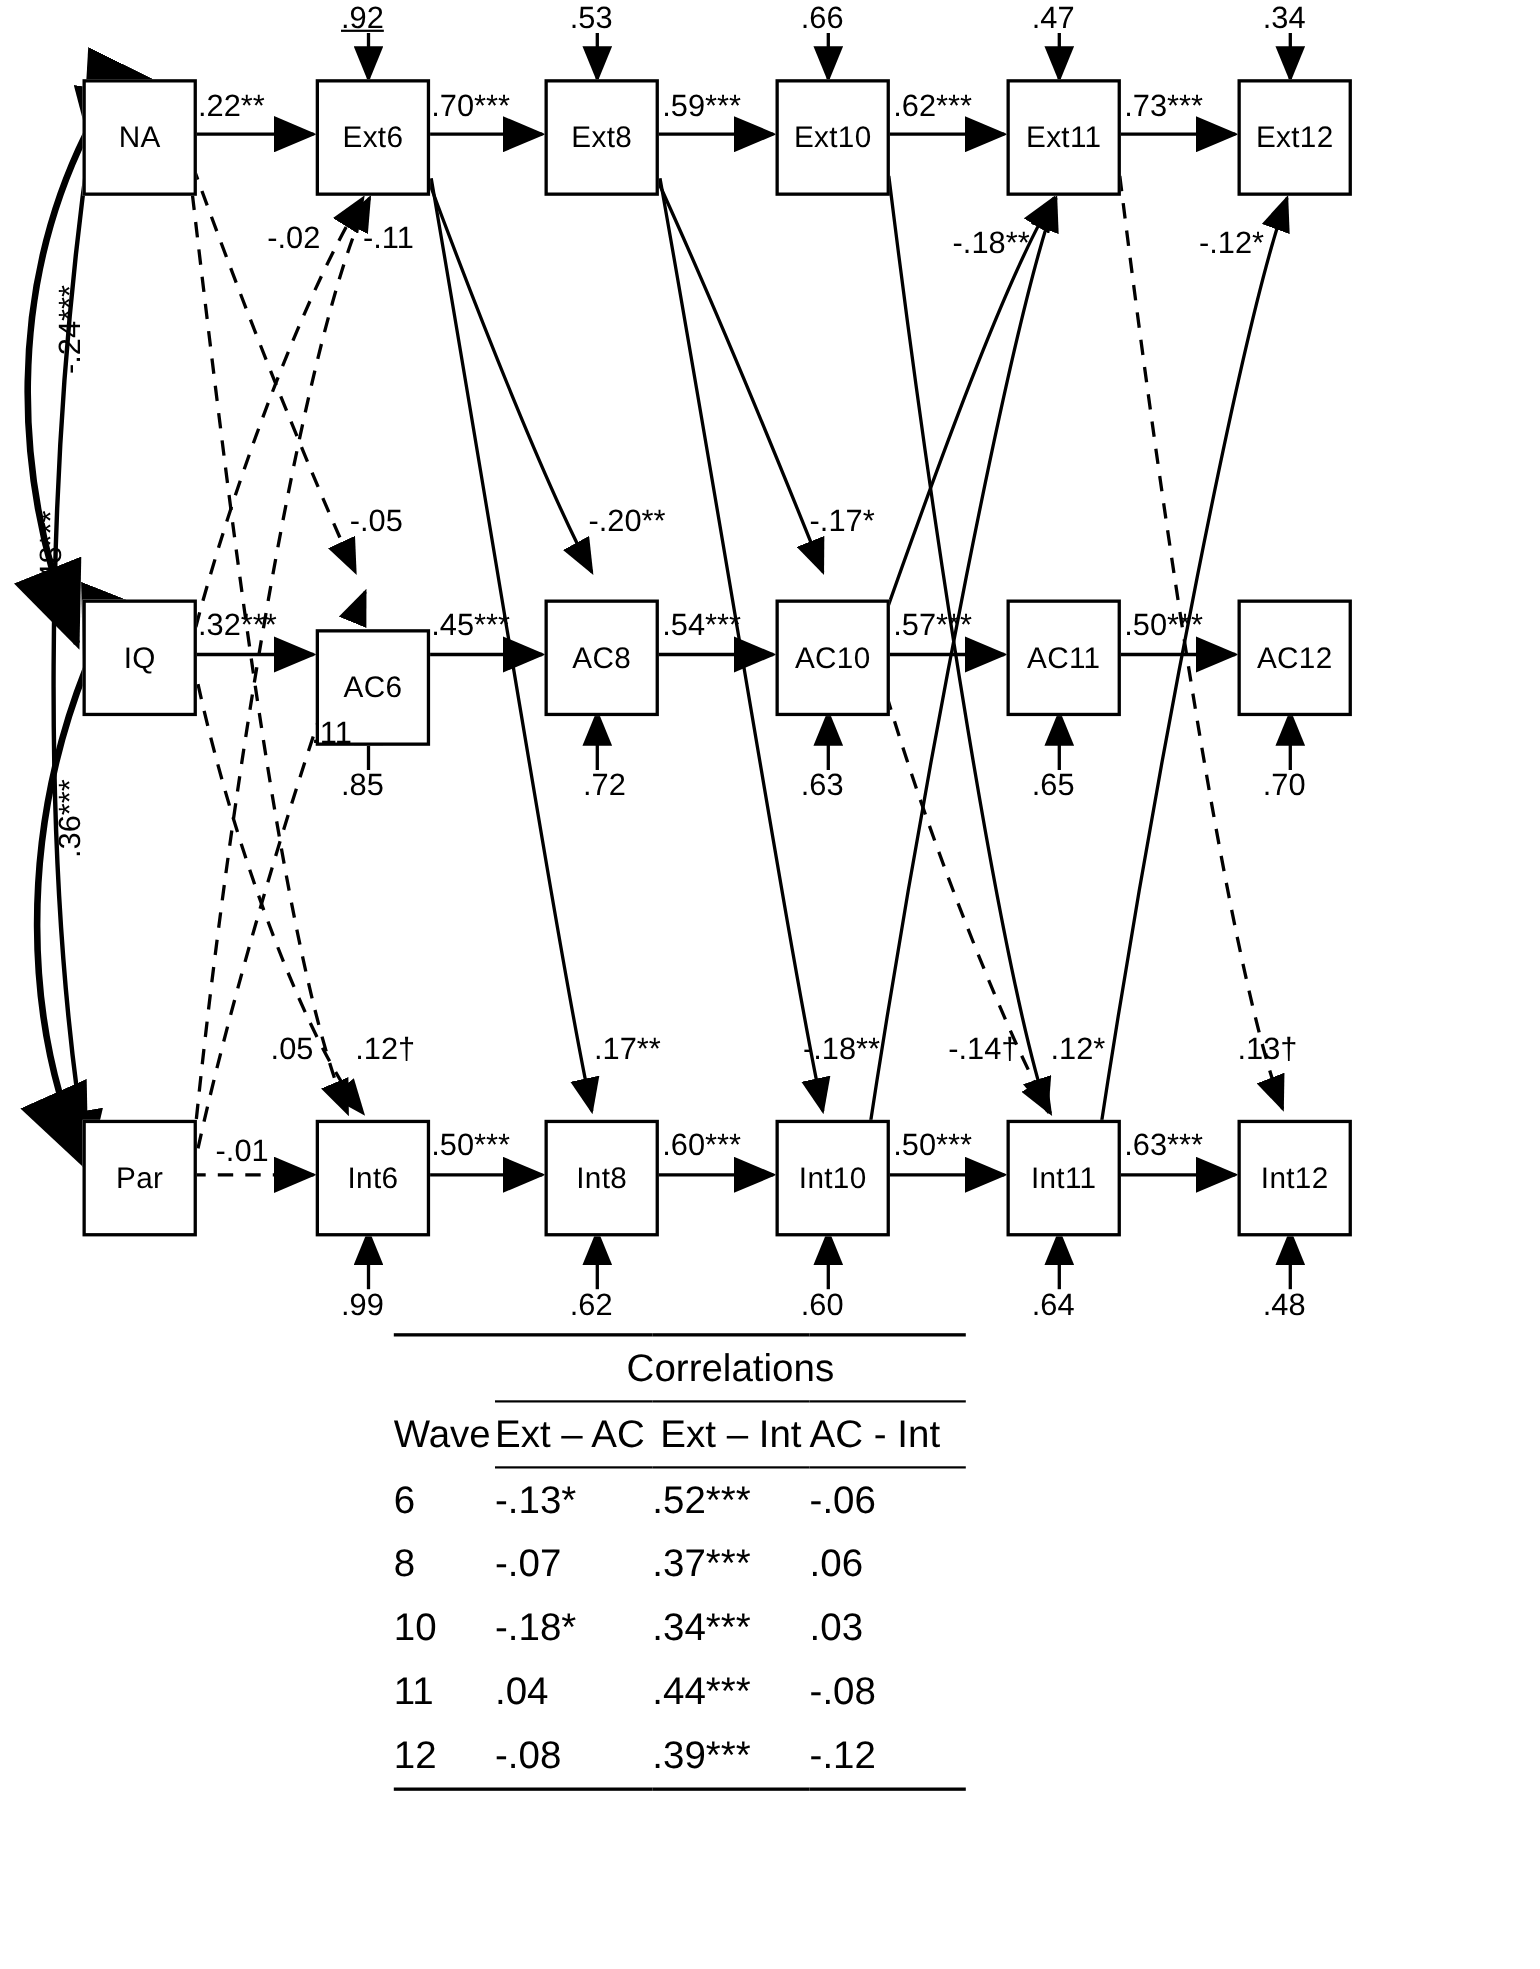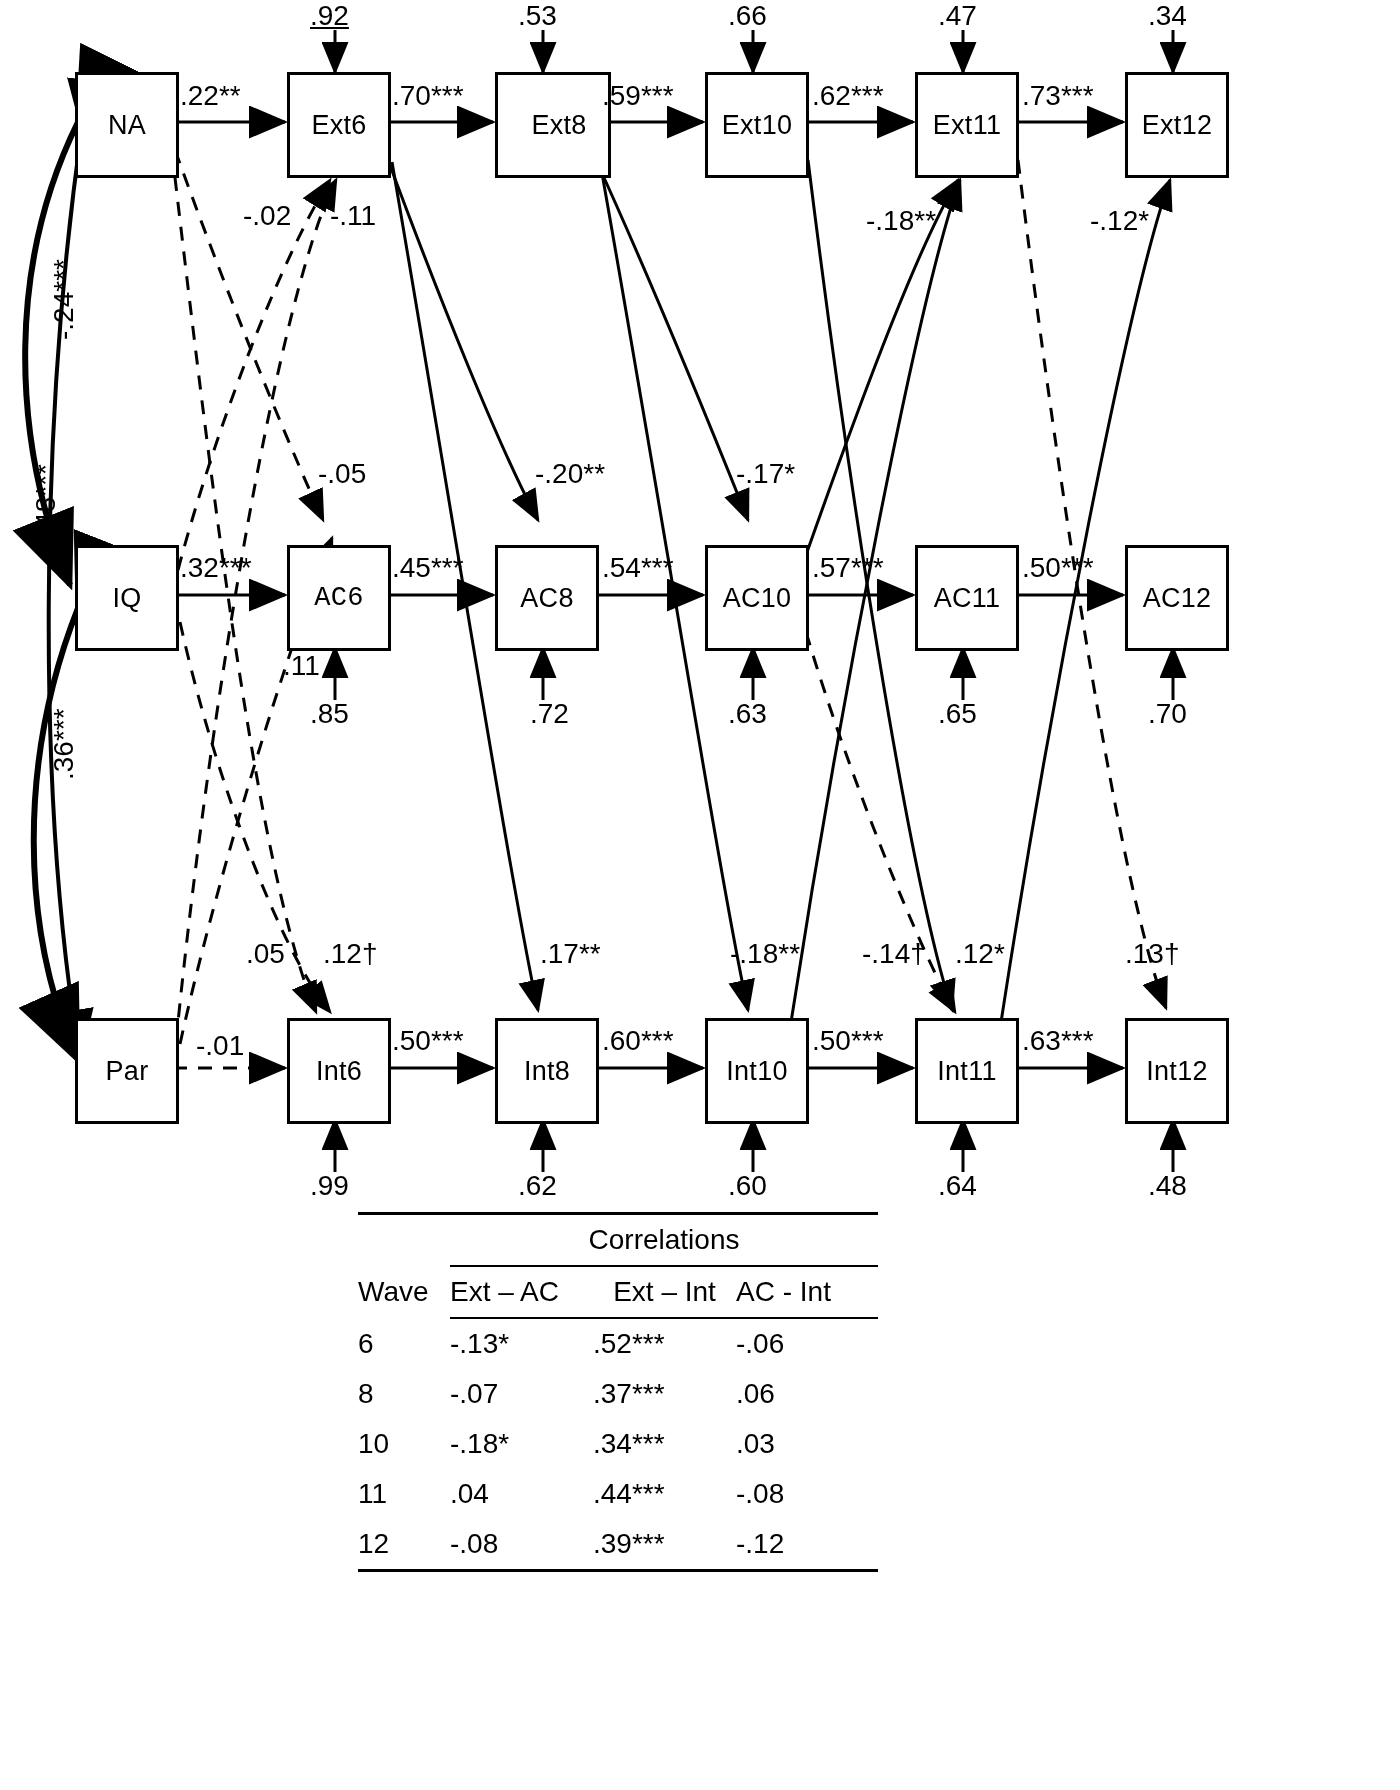--- a/index.html
+++ b/index.html
@@ -7,21 +7,21 @@
        font-family:"Liberation Sans", sans-serif;color:#000;}
   #stage{position:absolute;left:0;top:0;width:1400px;height:1790px;}
   svg#paths{position:absolute;left:0;top:0;width:1400px;height:1790px;}
   .node{position:absolute;border:3px solid #000;background:#fff;
         display:flex;align-items:center;justify-content:center;
         font-size:27px;letter-spacing:.3px;}
   .lbl{position:absolute;font-size:28px;white-space:nowrap;letter-spacing:0px;}
   .lbl.rot{transform:rotate(-90deg);transform-origin:left top;}
   
   #corrtable{position:absolute;left:358px;top:1212px;width:520px;}
-  #corrtable table{border-collapse:collapse;width:100%;font-size:28px;}
+  #corrtable table{border-collapse:collapse;width:100%;font-size:35px;}
   #corrtable td,#corrtable th{font-weight:normal;padding:9px 0 9px 0;text-align:left;}
   .rule-top{border-top:3px solid #000;}
   .rule-bot{border-bottom:2px solid #000;}
   .rule-thick{border-bottom:3px solid #000;}
   .spanhdr{text-align:center !important;}
   .colw1{width:92px;}
   .colw2{width:143px;}
   .colw3{width:143px;}
   .colw4{width:142px;}
 </style>
@@ -119,34 +119,34 @@
   <div class="node" style="left:75px;top:545px;width:98px;height:100px;">
     <span>IQ</span>
   </div>
   <div class="node" style="left:75px;top:1018px;width:98px;height:100px;">
     <span>Par</span>
   </div>
 
   <div class="node" style="left:287px;top:72px;width:98px;height:100px;">
     <span>Ext6</span>
     </div>
-  <div class="node" style="left:495px;top:72px;width:98px;height:100px;padding-left:12px;">
+  <div class="node" style="left:495px;top:72px;width:98px;height:100px;">
     <span>Ext8</span>
     </div>
   <div class="node" style="left:705px;top:72px;width:98px;height:100px;">
     <span>Ext10</span>
     </div>
   <div class="node" style="left:915px;top:72px;width:98px;height:100px;">
     <span>Ext11</span>
     </div>
   <div class="node" style="left:1125px;top:72px;width:98px;height:100px;">
     <span>Ext12</span>
     </div>
 
-  <div class="node" style="left:287px;top:545px;width:98px;height:100px;font-family:Liberation Mono, monospace;">
+  <div class="node" style="left:287px;top:572px;width:98px;height:100px;">
     <span>AC6</span>
     </div>
   <div class="node" style="left:495px;top:545px;width:98px;height:100px;">
     <span>AC8</span>
     </div>
   <div class="node" style="left:705px;top:545px;width:98px;height:100px;">
     <span>AC10</span>
     </div>
   <div class="node" style="left:915px;top:545px;width:98px;height:100px;">
     <span>AC11</span>

